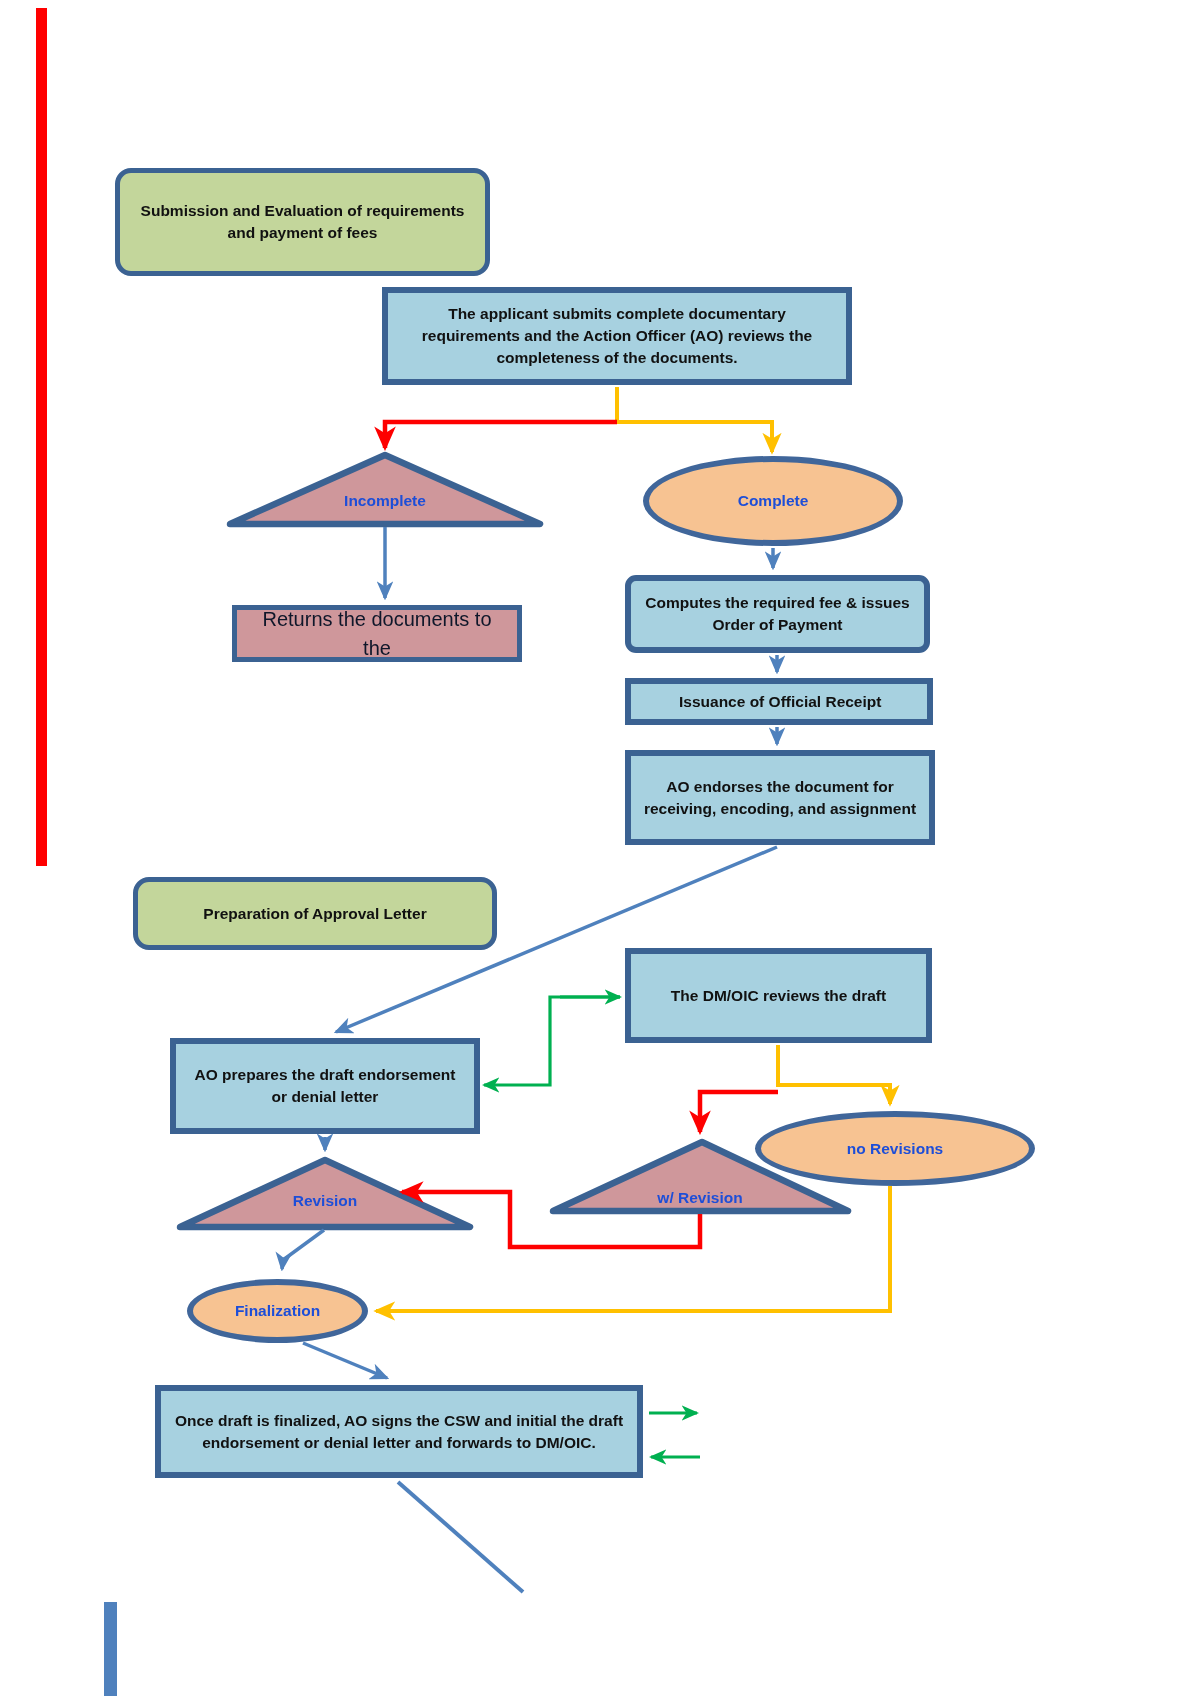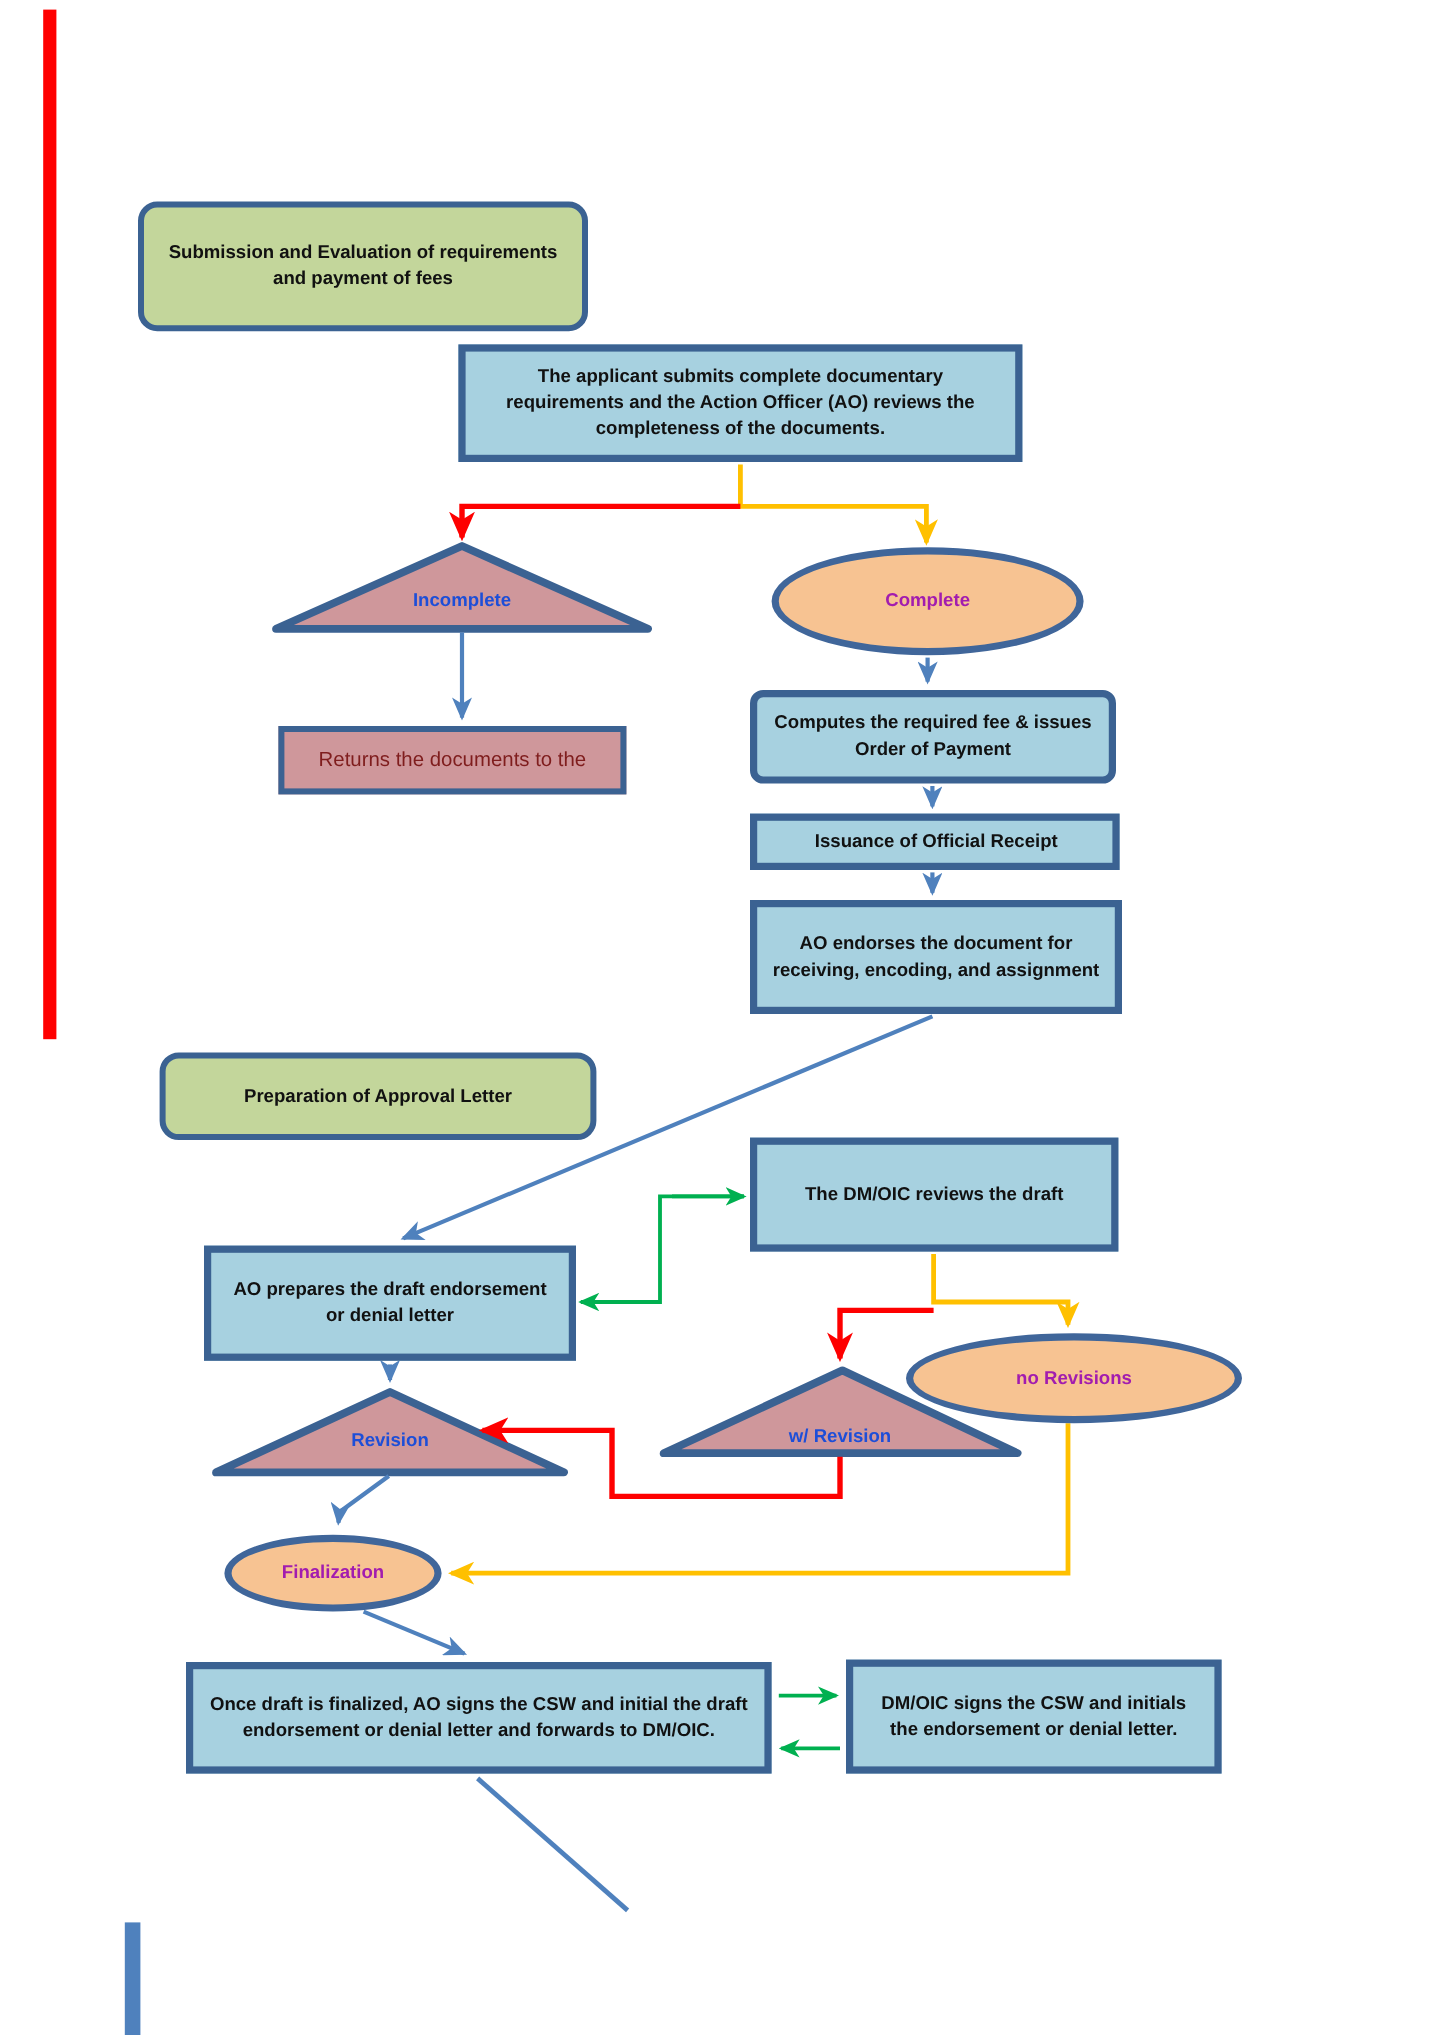--- a/index.html
+++ b/index.html
@@ -9,26 +9,26 @@
   }
   .layer{position:absolute;left:0;top:0;}
   .box{
     position:absolute;box-sizing:border-box;
     display:flex;align-items:center;justify-content:center;text-align:center;
     border:6px solid #3b6292;background:#a7d1e0;
     font-weight:bold;font-size:15.5px;line-height:1.42;color:#111;
     padding:2px 10px;
   }
   .green{background:#c3d69b;border-radius:16px;border-width:5px;}
-  .pink{background:#cf979b;border-width:5px;font-weight:normal;font-size:17px;color:#7f1d1d;}
+  .pink{background:#cf979b;border-width:5px;font-weight:normal;font-size:20px;color:#0f172a;}
   .ellipse{
     position:absolute;box-sizing:border-box;border-radius:50%;
     border:6px solid #40669a;background:#f7c392;
     display:flex;align-items:center;justify-content:center;text-align:center;
-    font-weight:bold;font-size:15.5px;color:#a21caf;
+    font-weight:bold;font-size:15.5px;color:#1d4ed8;
   }
   .lbl{
     position:absolute;text-align:center;font-weight:bold;font-size:15.5px;color:#1d4ed8;
   }
   .leftpad{justify-content:flex-start;text-align:left;padding-left:9px;}
 </style>
 </head>
 <body>
 
 <div class="canvas">
@@ -109,23 +109,20 @@
   </div>
 
   <div class="box" style="left:170px;top:1038px;width:310px;height:96px;">
     <span>AO prepares the draft endorsement or denial letter</span>
   </div>
 
   <div class="box" style="left:155px;top:1385px;width:488px;height:93px;">
     <span>Once draft is finalized, AO signs the CSW and initial the draft endorsement or denial letter and forwards to DM/OIC.</span>
   </div>
 
-  <div class="box" style="left:705px;top:1383px;width:313px;height:95px;">
-    <span>DM/OIC signs the CSW and initials the endorsement or denial letter.</span>
-  </div>
 
   <div class="ellipse" style="left:643px;top:456px;width:260px;height:90px;">
     <span>Complete</span>
   </div>
   <div class="ellipse" style="left:755px;top:1111px;width:280px;height:75px;">
     <span>no Revisions</span>
   </div>
   <div class="ellipse" style="left:187px;top:1279px;width:181px;height:64px;">
     <span>Finalization</span>
   </div>

